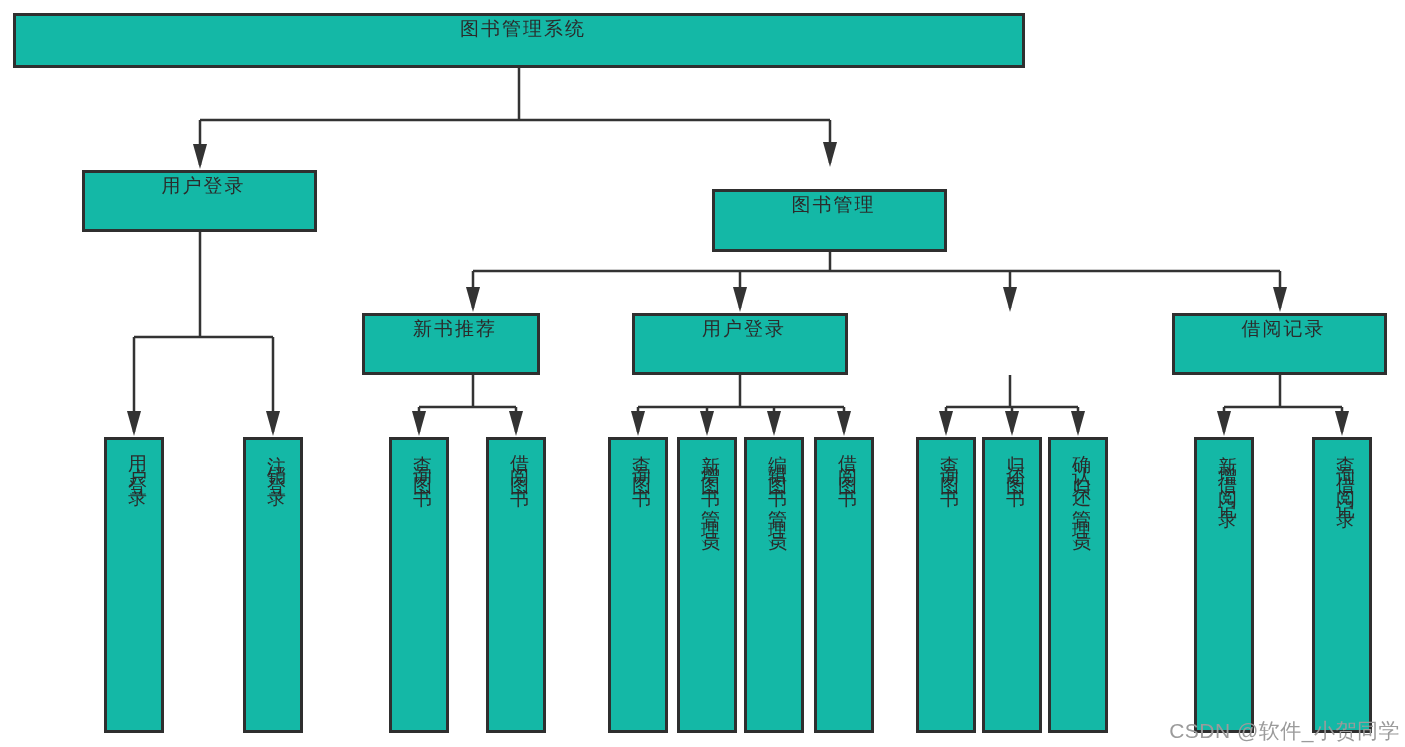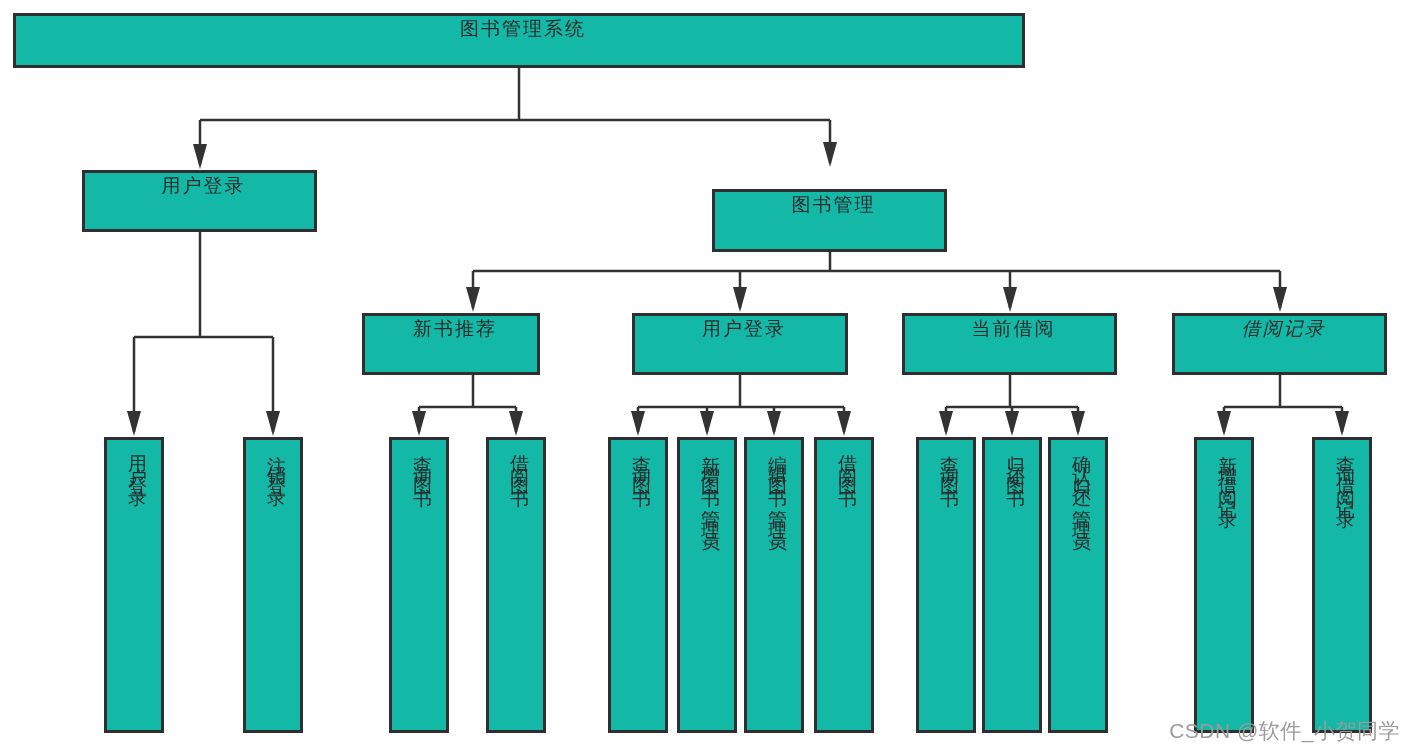--- a/index.html
+++ b/index.html
@@ -36,21 +36,21 @@
     z-index: 1;
     padding-left: 8px;
   }
   .hbox { font-size: 19px; letter-spacing: 2px; }
   .root   { left: 13px;   top: 13px;  width: 1012px; height: 55px; }
   .n-user { left: 82px;   top: 170px; width: 235px;  height: 62px; }
   .n-mgmt { left: 712px;  top: 169px; width: 235px;  height: 63px; margin-top: 20px; }
   .n-new  { left: 362px;  top: 313px; width: 178px;  height: 62px; }
   .n-bor  { left: 632px;  top: 313px; width: 216px;  height: 62px; }
   .n-cur  { left: 902px;  top: 313px; width: 215px;  height: 62px; }
-  .n-rec  { left: 1172px; top: 313px; width: 215px;  height: 62px; font-style: italic; }
+  .n-rec  { left: 1172px; top: 313px; width: 215px;  height: 62px; }
   .leaf {
     top: 437px;
     width: 60px;
     height: 296px;
   }
   .leaf .vtext {
     writing-mode: vertical-rl;
     text-orientation: mixed;
     font-size: 19px;
     letter-spacing: 11px;
@@ -137,23 +137,20 @@
   <div class="node n-mgmt hbox">
     <span>图书管理</span>
   </div>
 
   <div class="node n-new hbox">
     <span>新书推荐</span>
   </div>
   <div class="node n-bor hbox">
     <span>用户登录</span>
   </div>
-  <div class="node n-cur hbox">
-    <span>当前借阅</span>
-  </div>
   <div class="node n-rec hbox">
     <span>借阅记录</span>
   </div>
 
   <div class="node leaf l1">
     <span class="vtext">用户登录</span>
   </div>
   <div class="node leaf l2">
     <span class="vtext">注销登录</span>
   </div>

